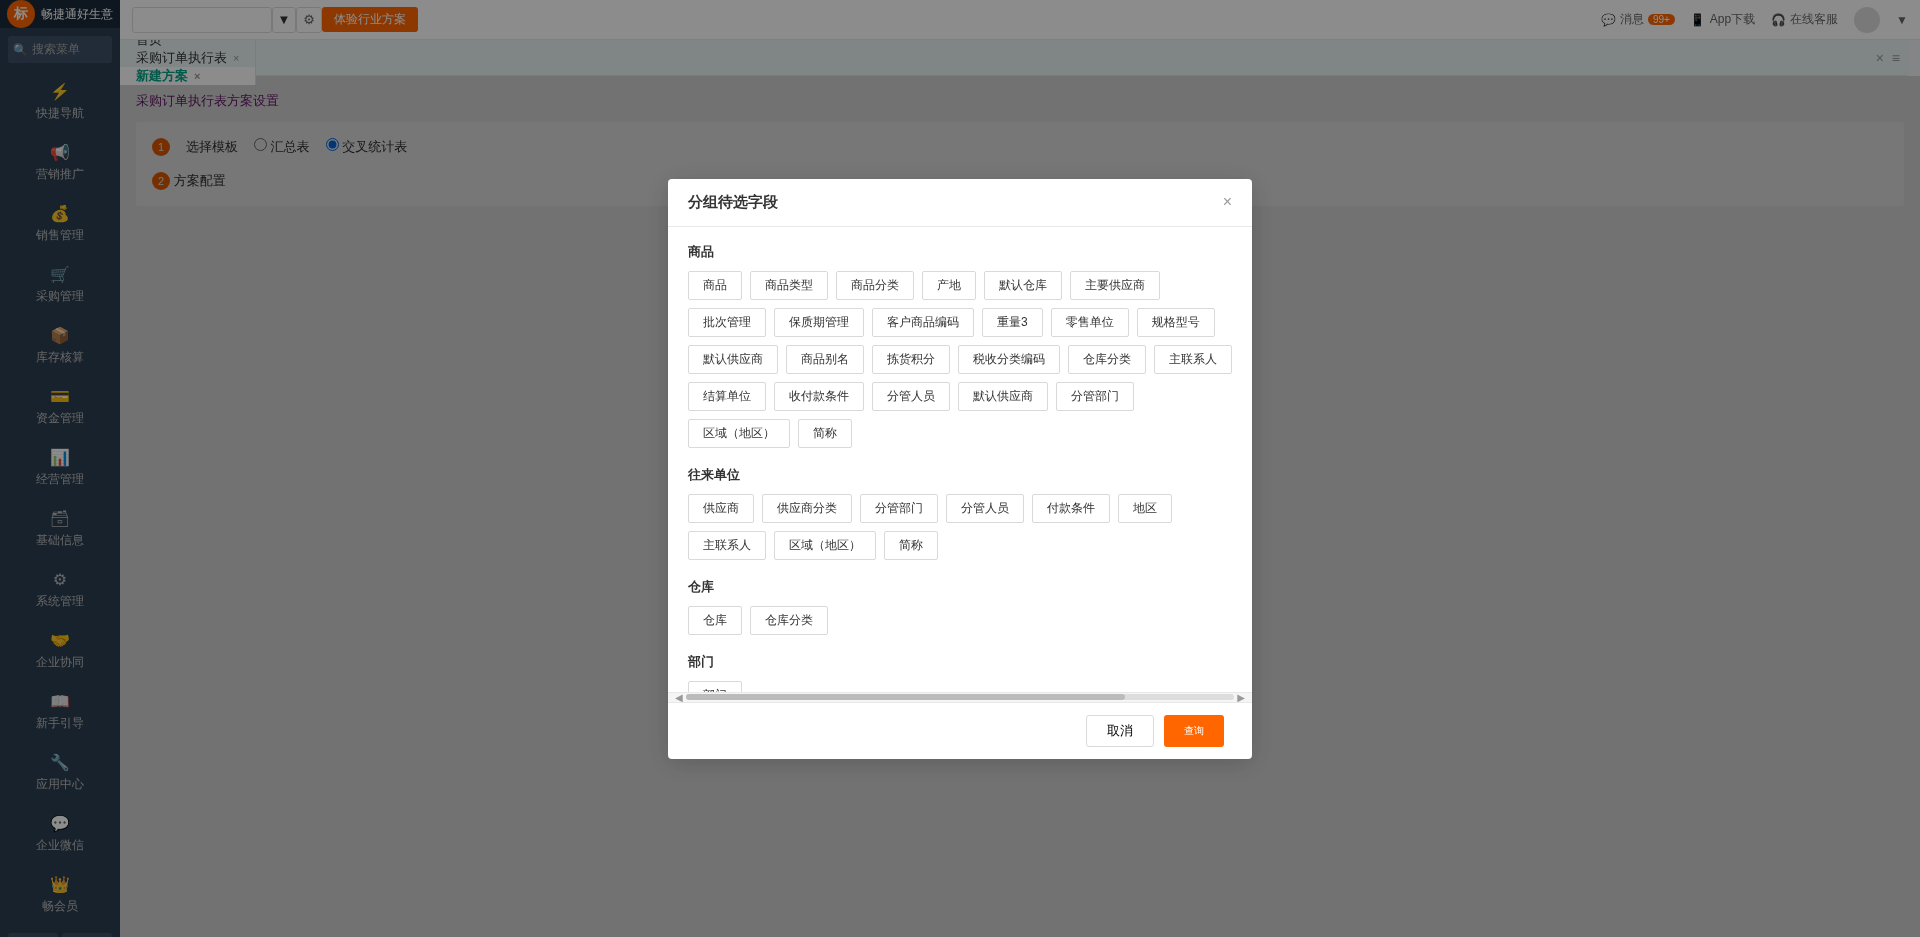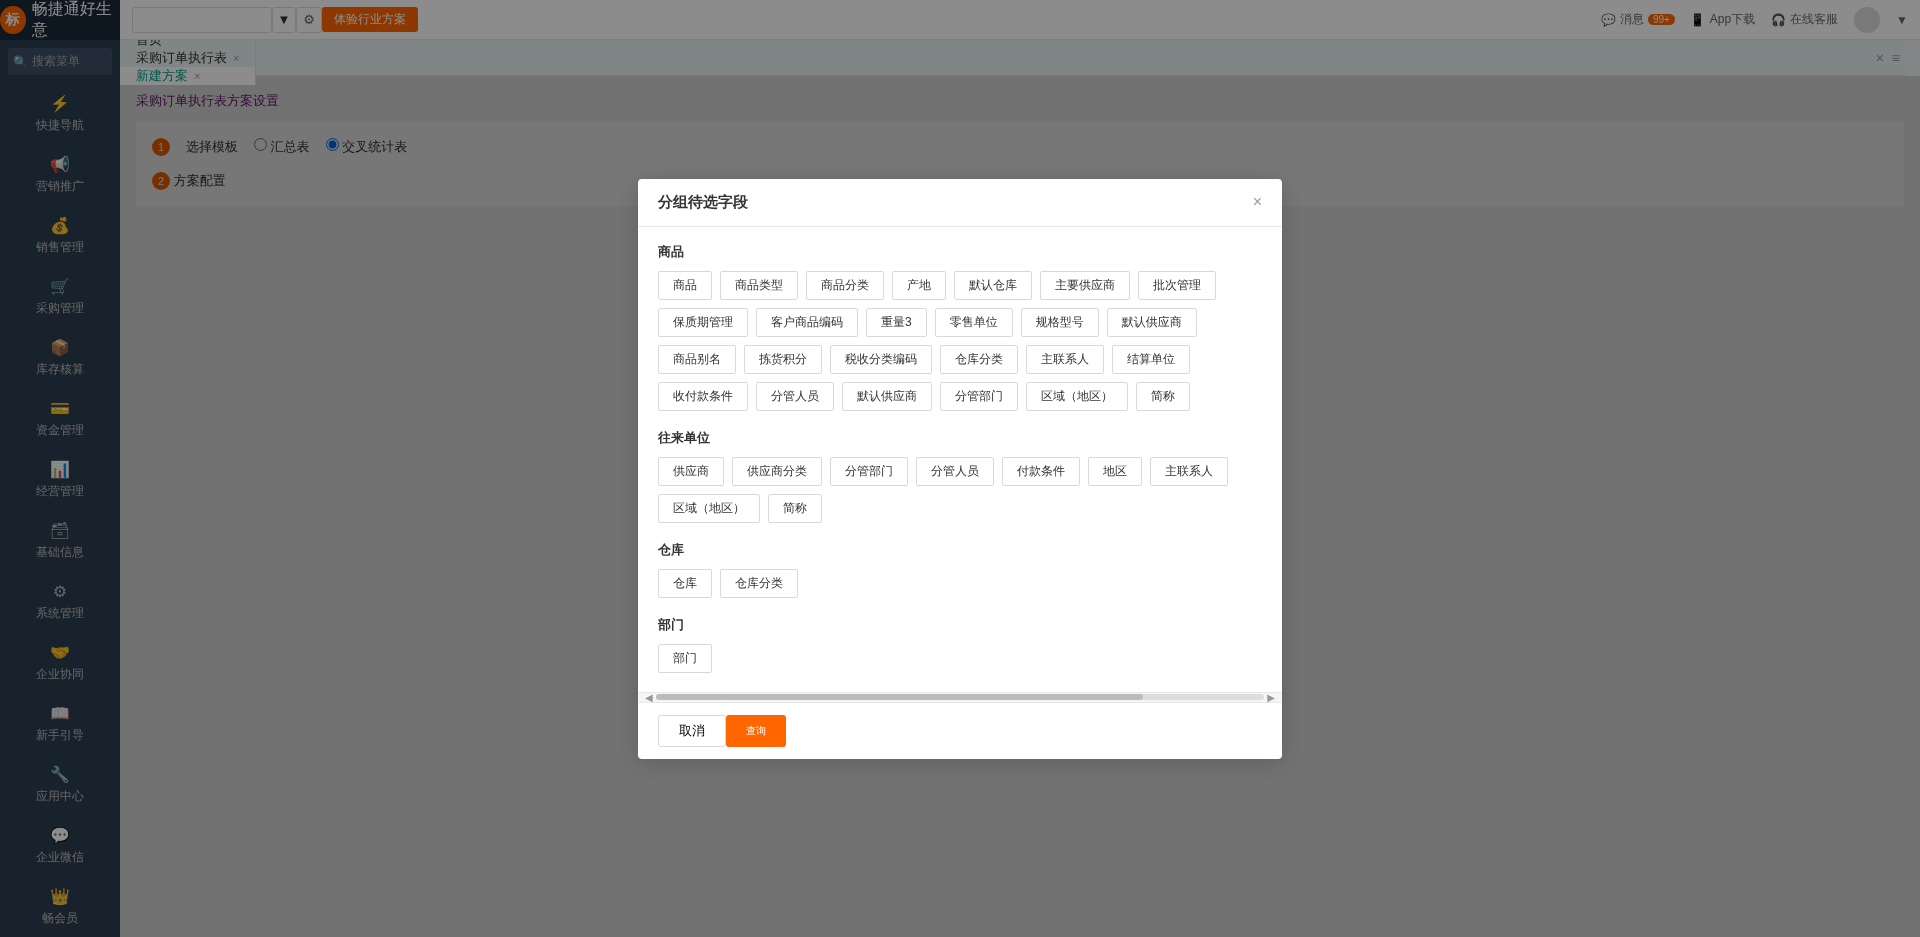--- a/index.html
+++ b/index.html
@@ -89,21 +89,21 @@
       padding: 0 16px;
       font-size: 13px;
       cursor: pointer;
       border-right: 1px solid #d0e8e4;
       color: #333;
       background: #e8f4f2;
     }
     .tab-item.active {
       background: #fff;
       color: #00a388;
-      font-weight: normal;
+      font-weight: bold;
     }
     .tab-close {
       margin-left: 6px;
       color: #999;
       font-size: 11px;
       cursor: pointer;
     }
     .tab-bar-right {
       margin-left: auto;
       display: flex; align-items: center;
@@ -130,21 +130,21 @@
       background: #1a2a3a;
       gap: 6px;
     }
     .sidebar-logo-icon {
       width: 28px; height: 28px;
       background: #f60;
       border-radius: 50%;
       display: flex; align-items: center; justify-content: center;
       color: #fff; font-weight: bold; font-size: 14px;
     }
-    .sidebar-logo-text { color: #fff; font-size: 16px; }
+    .sidebar-logo-text { color: #fff; font-size: 12px; }
     .sidebar-search {
       padding: 8px;
     }
     .sidebar-search-btn {
       width: 100%;
       background: #3d5166;
       border: none;
       color: #aaa;
       border-radius: 3px;
       padding: 5px;
@@ -200,21 +200,21 @@
       z-index: 200;
       display: flex;
       align-items: center;
       justify-content: center;
     }
 
     
     .modal {
       background: #fff;
       border-radius: 4px;
-      width: 644px;
+      width: 584px;
       max-height: 580px;
       display: flex;
       flex-direction: column;
       box-shadow: 0 4px 24px rgba(0,0,0,0.18);
       position: relative;
     }
     .modal-header {
       padding: 14px 20px;
       border-bottom: 1px solid #e8e8e8;
       display: flex;
@@ -261,23 +261,25 @@
       border-radius: 2px;
       font-size: 12px;
       color: #333;
       cursor: pointer;
       background: #fff;
       white-space: nowrap;
     }
 
     
     .modal-footer {
-      padding: 12px 20px;
+      padding: 12px 28px;
       border-top: 1px solid #e8e8e8;
       display: flex;
+      justify-content: flex-end;
+      gap: 10px;
       flex-shrink: 0;
     }
     .btn-cancel {
       padding: 6px 20px;
       border: 1px solid #d9d9d9;
       border-radius: 3px;
       background: #fff;
       cursor: pointer;
       font-size: 13px;
     }

